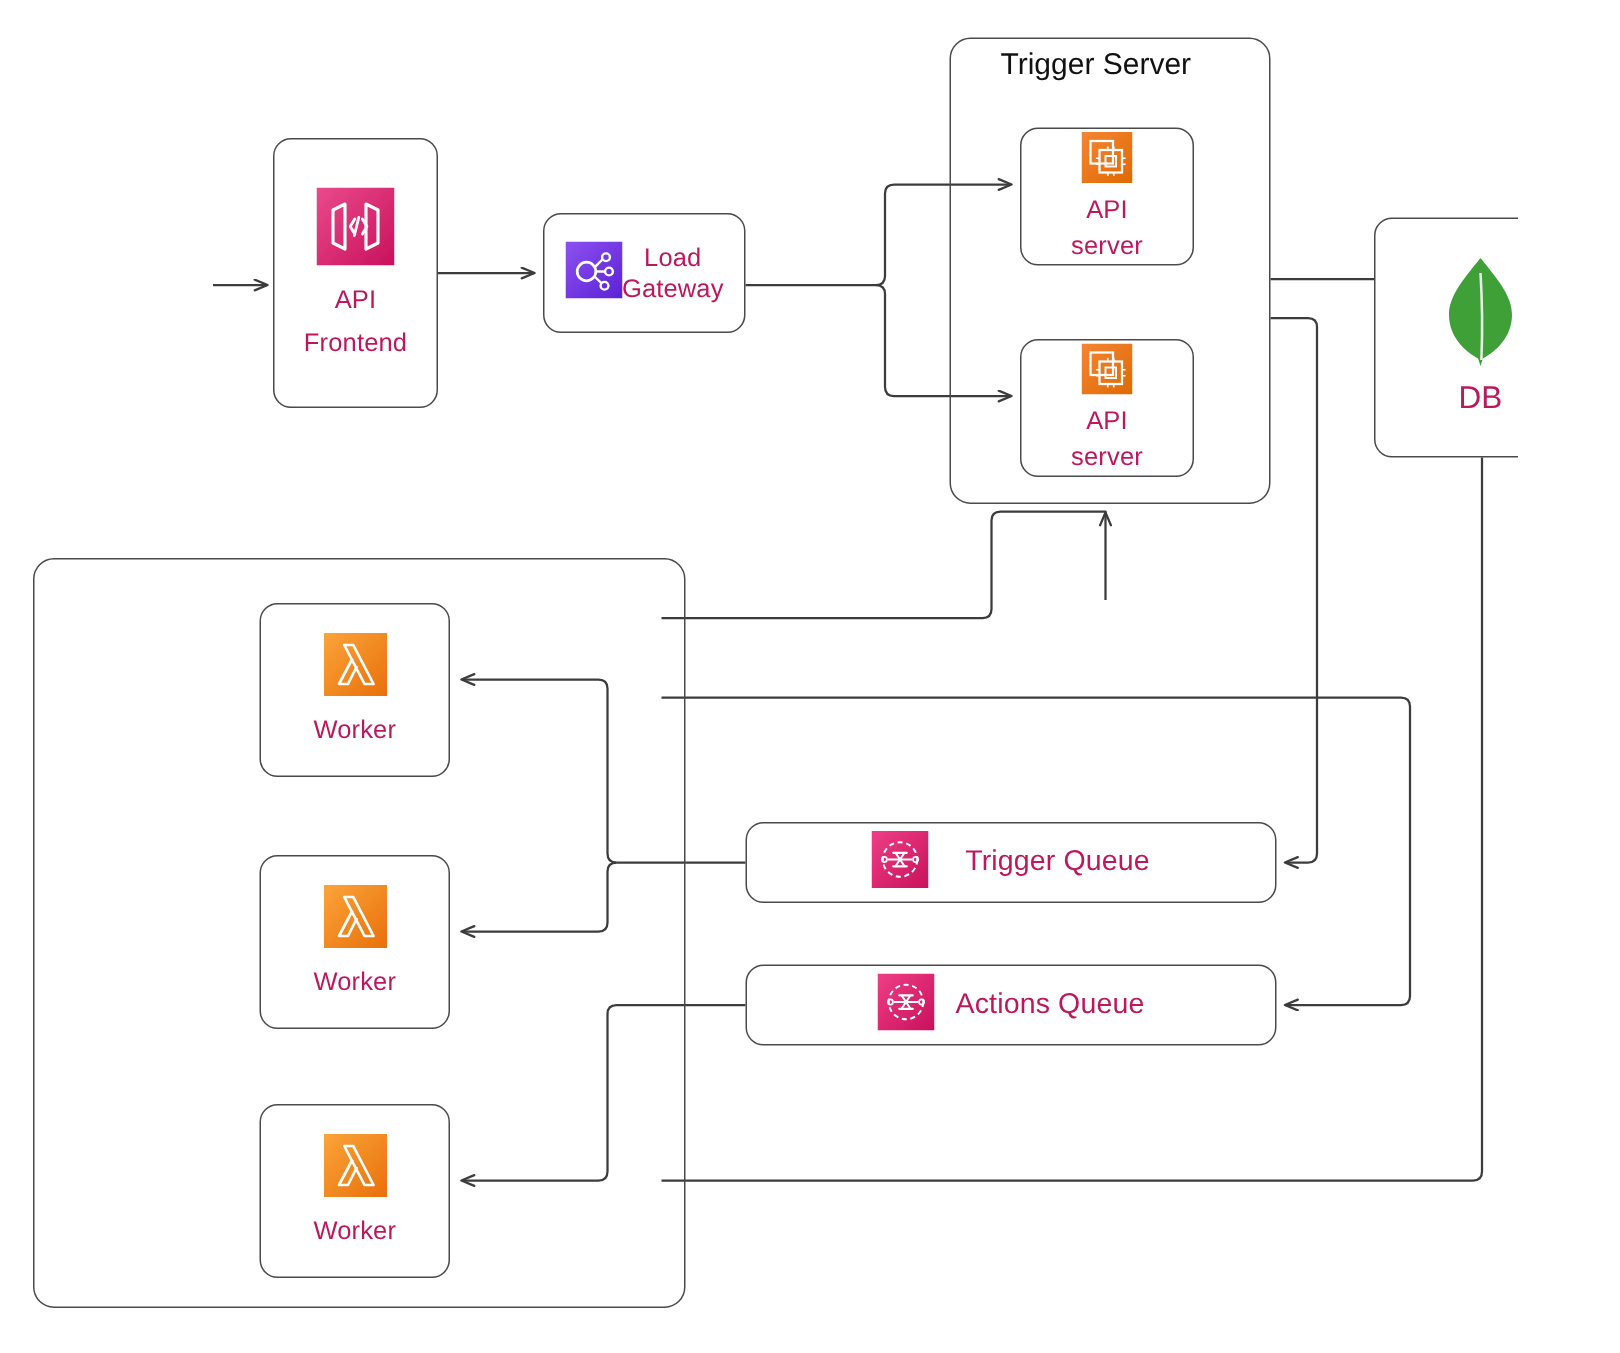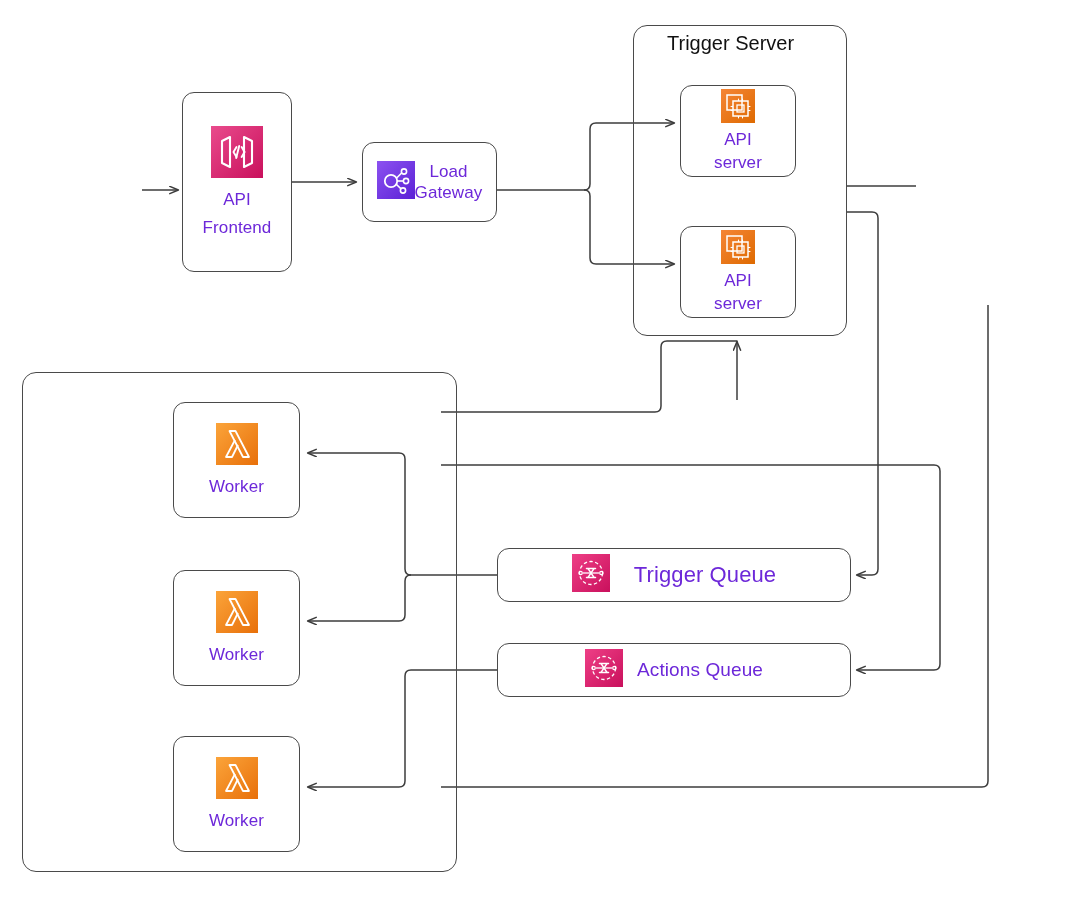--- a/index.html
+++ b/index.html
@@ -2,21 +2,21 @@
 <html><head>
 <meta charset="utf-8">
 <title>Architecture Diagram</title>
 <style>
   html,body{margin:0;padding:0;background:#ffffff;}
   body{font-family:"Liberation Sans","DejaVu Sans",sans-serif;}
   #canvas{position:relative;width:1000px;height:902px;background:#ffffff;overflow:hidden;padding-left:12px;}
   #wires{position:absolute;left:0;top:0;width:1080px;height:902px;}
   .node{position:absolute;box-sizing:border-box;background:#ffffff;border:1.6px solid #4a4a4a;
         border-radius:12px;display:flex;align-items:center;justify-content:center;}
-  .node .lbl{font-size:17px;color:#6d28d9;line-height:1.25;text-align:center;letter-spacing:.1px;}
+  .node .lbl{font-size:17px;color:#be185d;line-height:1.25;text-align:center;letter-spacing:.1px;}
   .vstack{flex-direction:column;gap:7px;}
   .hstack{flex-direction:row;}
   .group{position:absolute;box-sizing:border-box;background:transparent;border:1.6px solid #4a4a4a;
          border-radius:14px;}
   .grouptitle{position:absolute;font-size:20px;color:#111;white-space:nowrap;}
   .ico{display:block;}
   .small{font-size:15px;}
 </style>
 </head>
 <body>
@@ -161,20 +161,29 @@
             <path d="M12 21.5 L9.6 21.5"></path>
           <path d="M27 17.5 L29.4 17.5"></path>
             <path d="M27 21.5 L29.4 21.5"></path>
         </g>
       </svg>
     </span>
     <span class="lbl small">API</span>
     <span class="lbl small">server</span>
   </div>
 
+  <div class="node vstack" style="left:916px;top:145px;width:142px;height:160px;gap:4px;">
+    <span class="ico">
+      <svg width="54" height="74" viewBox="0 0 54 74" xmlns="http://www.w3.org/2000/svg">
+        <path d="M27 2 C40 18 48 28 48 40 C48 54 38 64 28.6 69 L27 74 L25.4 69 C16 64 6 54 6 40 C6 28 14 18 27 2 Z" fill="#3FA037"></path>
+        <path d="M27 12 C28 28 28.4 50 27.6 70" fill="none" stroke="#ffffff" stroke-width="1.7" opacity="0.85"></path>
+      </svg>
+    </span>
+    <span class="lbl" style="font-size:21px">DB</span>
+  </div>
 
   <div class="node vstack" style="left:173px;top:402px;width:127px;height:116px;">
     <span class="ico">
       <svg width="42" height="42" viewBox="0 0 42 42" xmlns="http://www.w3.org/2000/svg">
         <defs>
             <linearGradient id="lm1" x1="0" y1="0" x2="1" y2="1">
           <stop offset="0" stop-color="#FBA43A"></stop>
               <stop offset="1" stop-color="#E8700A"></stop>
         </linearGradient>
           </defs>
@@ -231,21 +240,21 @@
           </defs>
         <rect x="0" y="0" width="38" height="38" fill="url(#qa)"></rect>
         <circle cx="19" cy="19" r="11.5" fill="none" stroke="#fff" stroke-width="1.3" stroke-dasharray="3.4 2.4"></circle>
         <path d="M14.5 14.5 L23.5 14.5 M14.5 23.5 L23.5 23.5" stroke="#fff" stroke-width="1.5" stroke-linecap="round"></path>
         <path d="M16 14.5 L22 23.5 M22 14.5 L16 23.5" stroke="#fff" stroke-width="1.4"></path>
         <path d="M11 19 L27 19" stroke="#fff" stroke-width="1.3"></path>
         <circle cx="8.6" cy="19" r="1.7" fill="none" stroke="#fff" stroke-width="1.2"></circle>
         <circle cx="29.4" cy="19" r="1.7" fill="none" stroke="#fff" stroke-width="1.2"></circle>
       </svg>
     </span>
-    <span class="lbl" style="font-size:22px">Trigger Queue</span>
+    <span class="lbl" style="font-size:19px">Trigger Queue</span>
   </div>
 
   <div class="node hstack" style="left:497px;top:643px;width:354px;height:54px;gap:14px;">
     <span class="ico">
       <svg width="38" height="38" viewBox="0 0 38 38" xmlns="http://www.w3.org/2000/svg">
         <defs>
             <linearGradient id="qb" x1="0" y1="0" x2="1" y2="1">
           <stop offset="0" stop-color="#EE3F86"></stop>
               <stop offset="1" stop-color="#C9105C"></stop>
         </linearGradient>

